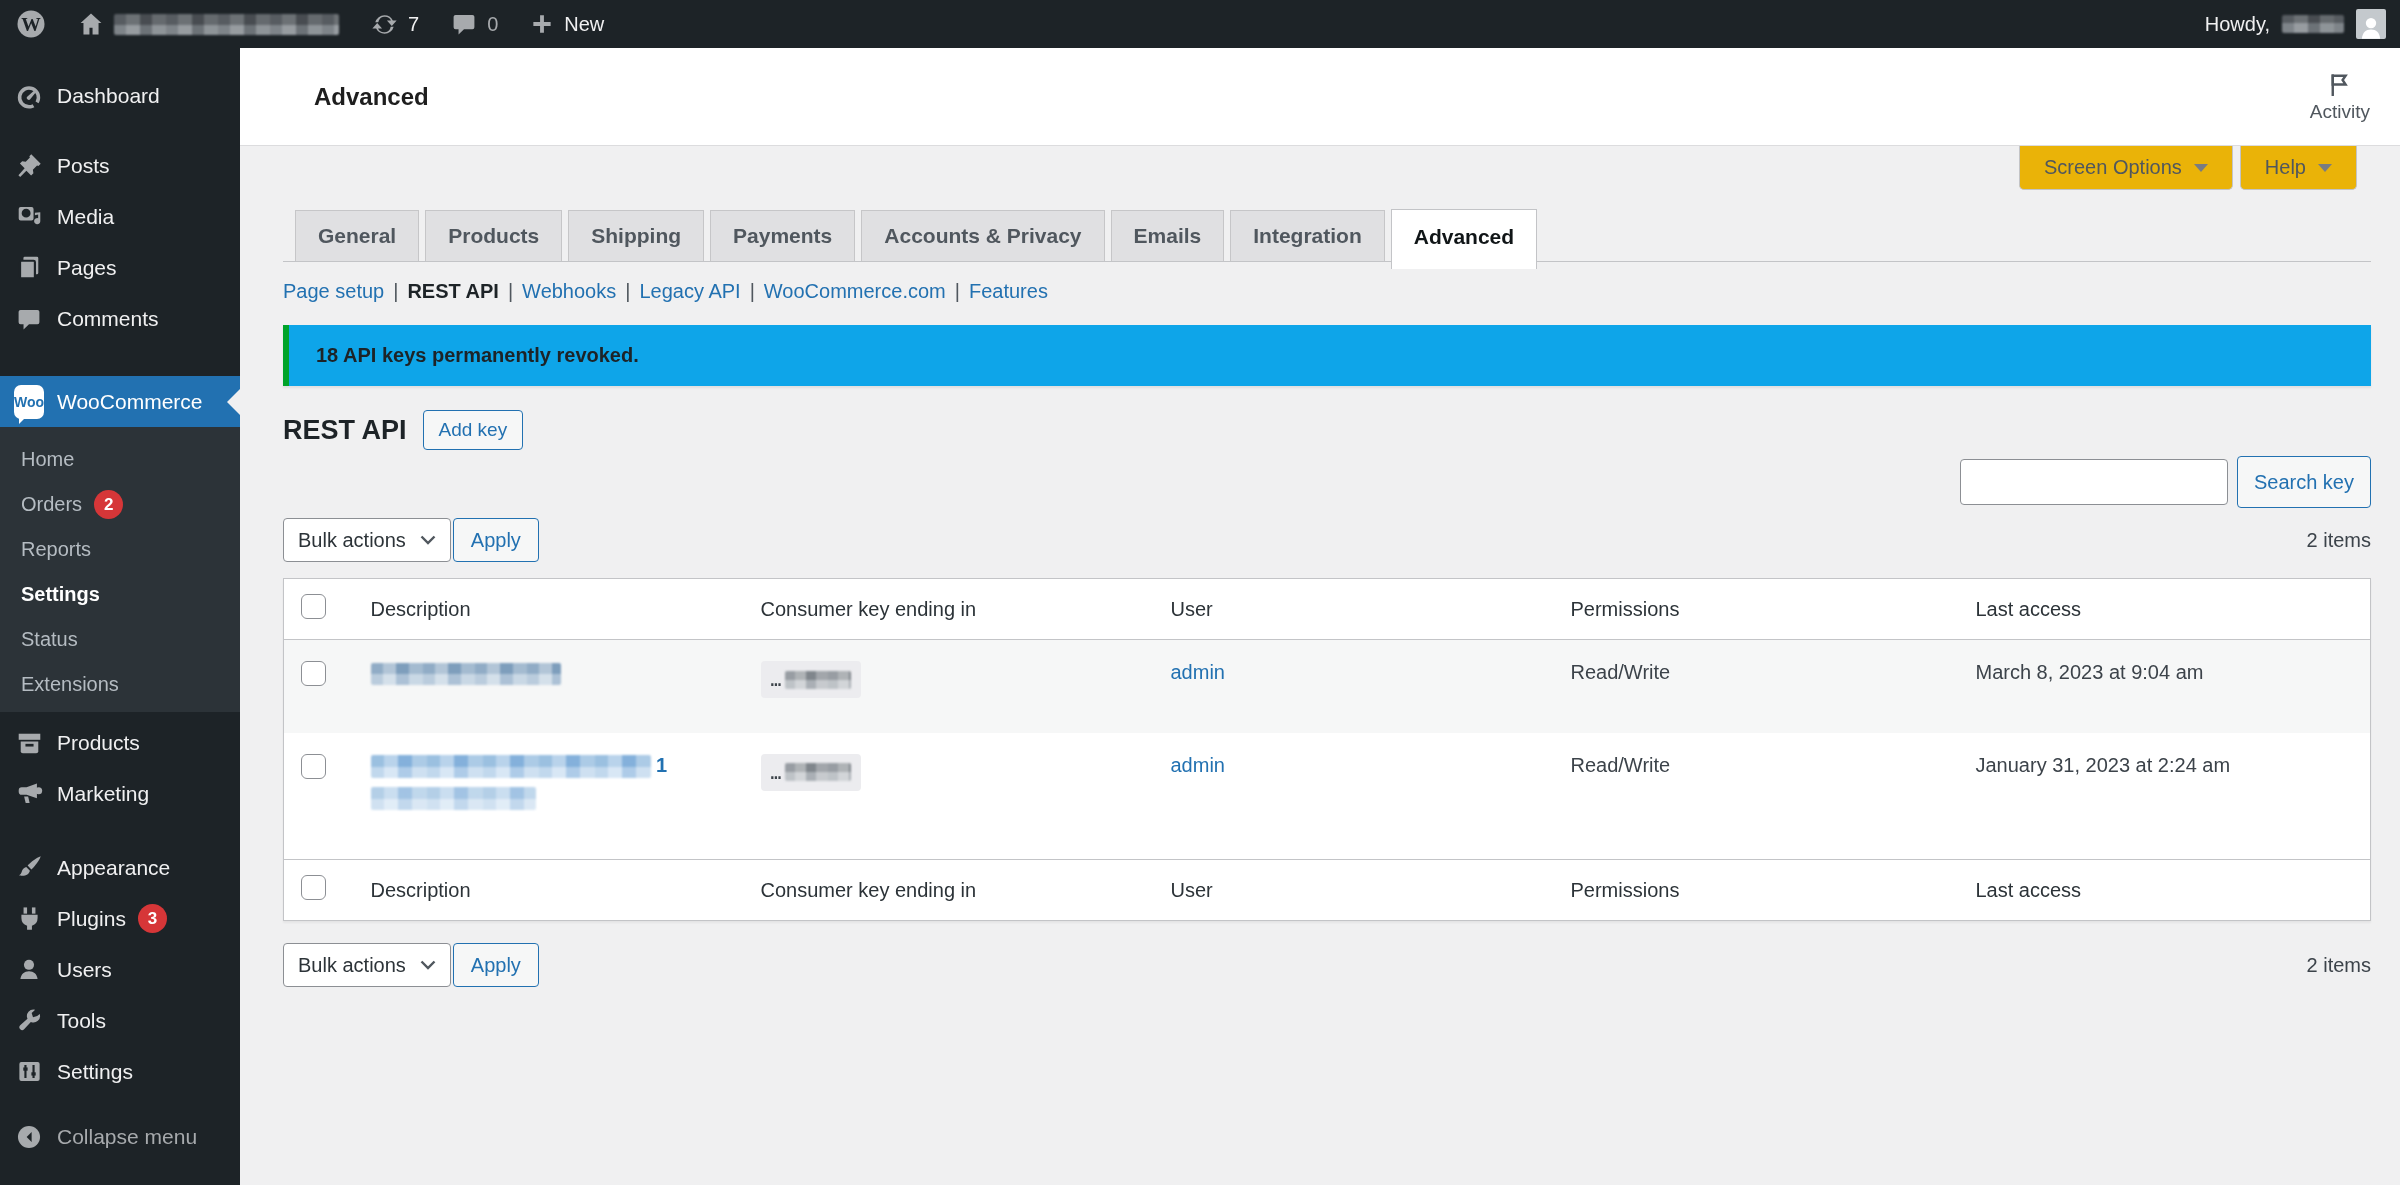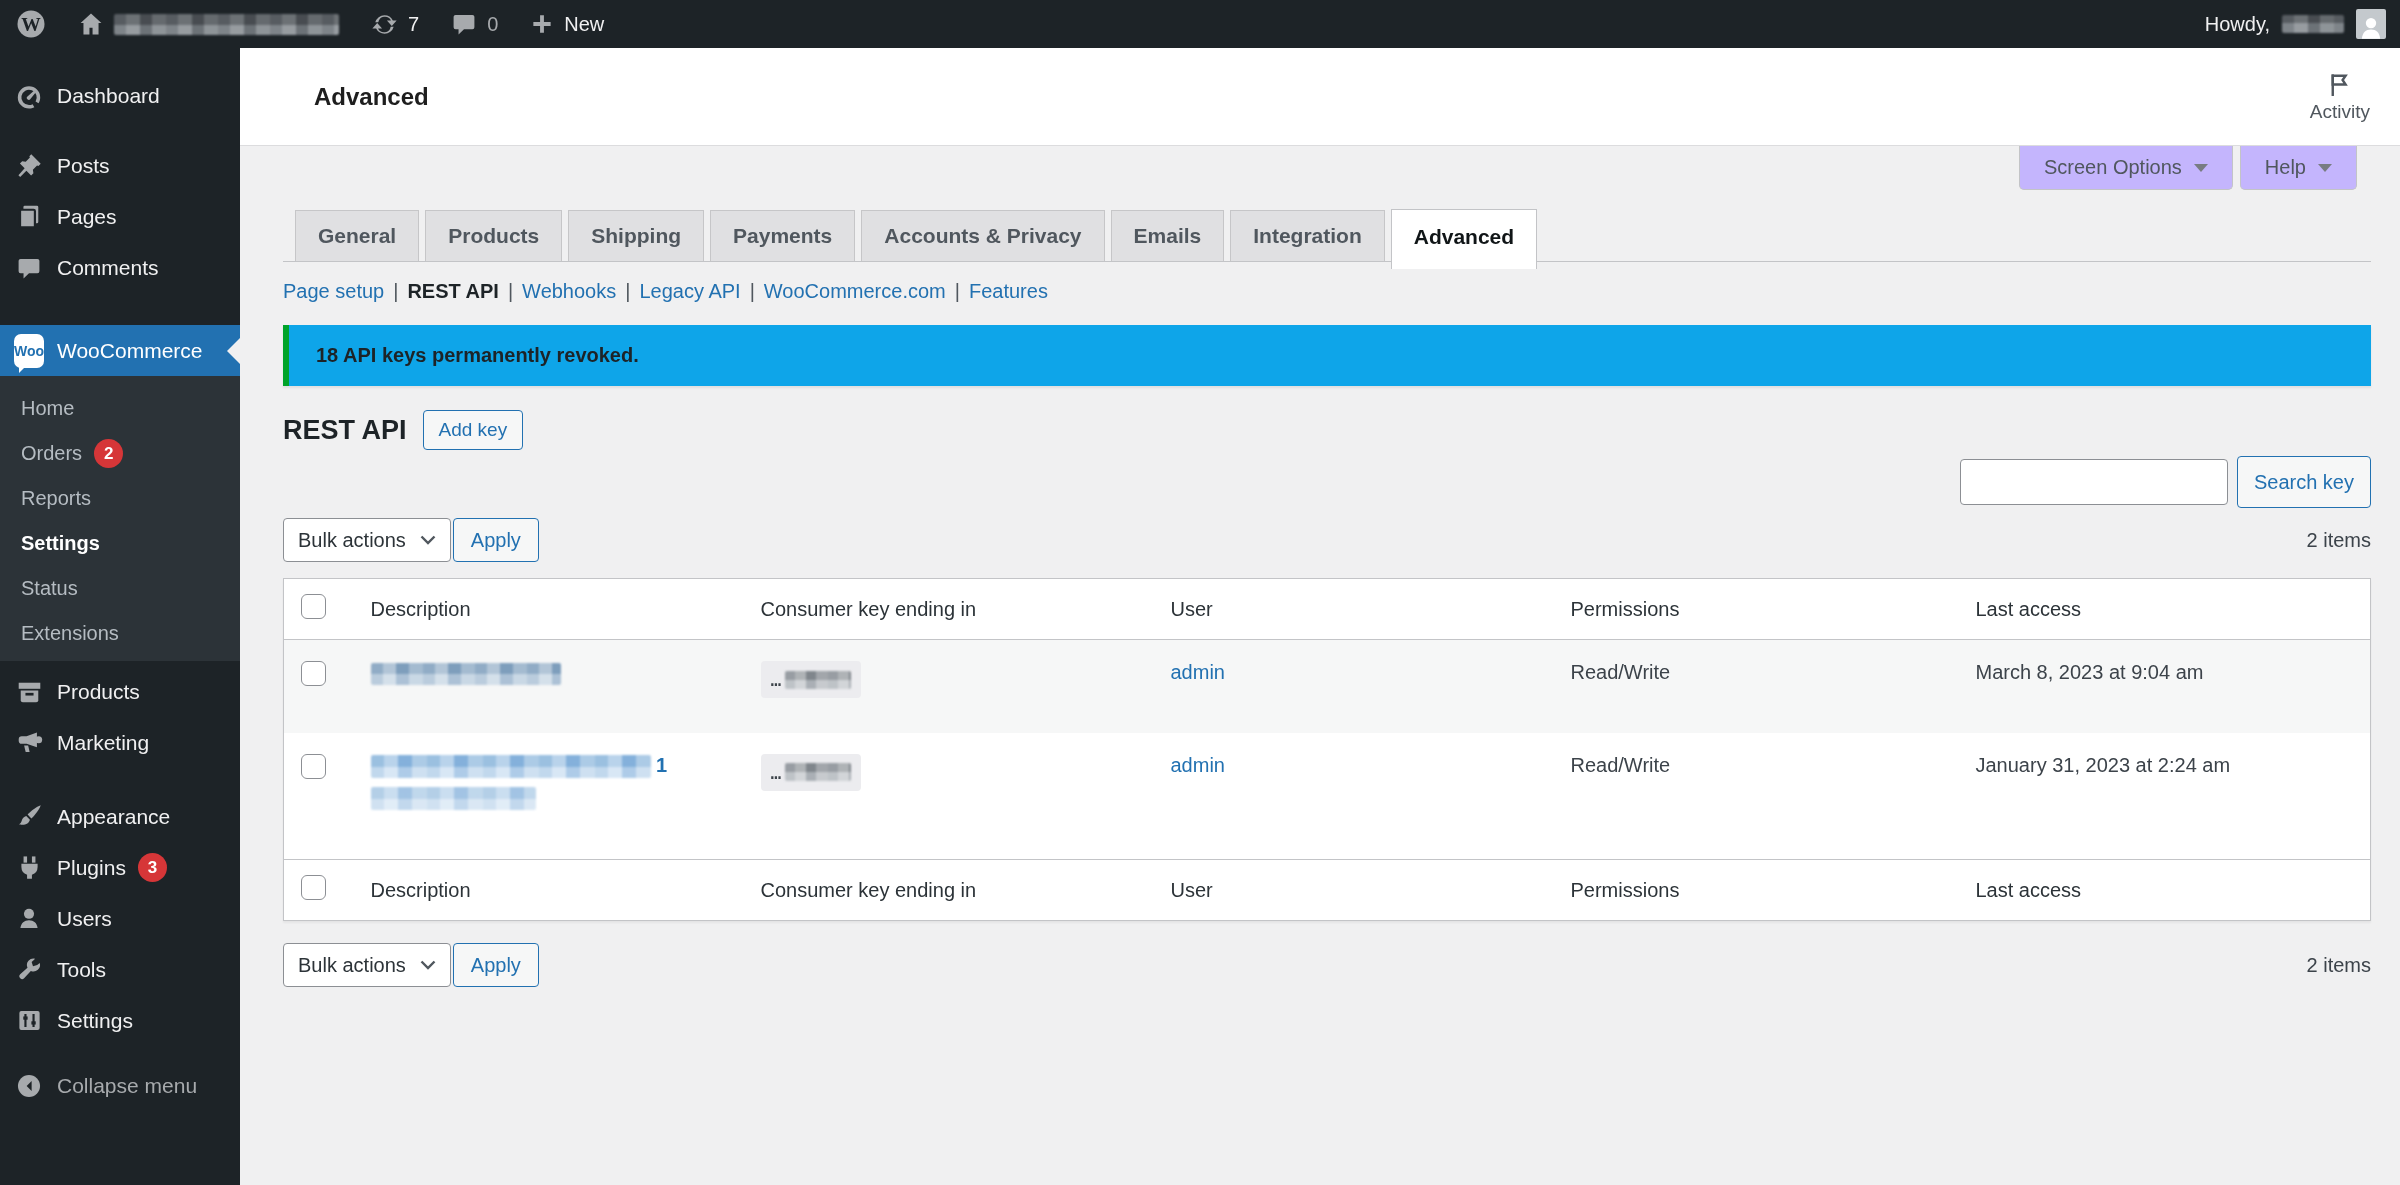--- a/index.html
+++ b/index.html
@@ -58,21 +58,21 @@
   
   .content { flex:1; display:flex; flex-direction:column; min-width:0; }
   .wc-header { height:98px; background:#fff; border-bottom:1.5px solid #dcdcde; display:flex; align-items:center; justify-content:space-between; padding:0 30px 0 74px; flex:none; }
   .wc-title { font-size:24px; font-weight:bold; color:#1e1e1e; }
   .activity { display:flex; flex-direction:column; align-items:center; gap:3px; color:#50575e; cursor:pointer; }
   .activity .alabel { font-size:19px; }
 
   .page { flex:1; background:#f0f0f1; position:relative; padding:0 29px 0 43px; overflow:hidden; }
 
   .screen-tabs { position:absolute; top:0; right:43px; display:flex; gap:7px; }
-  .screen-tab { background:#c4b5fd; border:1.5px solid #c3c4c7; border-top:none; border-radius:0 0 5px 5px; height:44px; padding:0 24px; display:flex; align-items:center; gap:12px; font-size:20px; color:#50575e; cursor:pointer; }
+  .screen-tab { background:#eab308; border:1.5px solid #c3c4c7; border-top:none; border-radius:0 0 5px 5px; height:44px; padding:0 24px; display:flex; align-items:center; gap:12px; font-size:20px; color:#50575e; cursor:pointer; }
   .caret-down { width:0; height:0; border-left:7px solid transparent; border-right:7px solid transparent; border-top:8px solid #787c82; }
 
   
   .nav-tabs { margin-top:63px; display:flex; align-items:flex-end; border-bottom:1.5px solid #c3c4c7; padding-left:12px; gap:6px; position:relative; }
   .nav-tab { background:#e0e0e2; border:1.5px solid #c6c6c8; border-bottom:none; padding:13px 22px; font-size:21px; font-weight:bold; color:#50575e; cursor:pointer; white-space:nowrap; }
   .nav-tab.active { background:#fff; border-color:#c3c4c7; color:#101517; padding:15px 22px 20px; margin-bottom:-8px; position:relative; z-index:2; }
 
   
   .subsubsub { margin-top:18px; font-size:20px; color:#50575e; display:flex; align-items:center; gap:9px; }
   .subsubsub a { color:#2271b1; text-decoration:none; cursor:pointer; }
@@ -176,20 +176,29 @@
       <span>Dashboard</span>
     </div>
     <div class="sep"></div>
     <div class="mi">
       <span class="ico">
         <svg width="27" height="27" viewBox="0 0 20 20" fill="currentColor">
             <path d="M11.3 1.7l7 7-1.7 1.7-1-.4-3.1 3.1.4 2.6-1.7 1.7-3.5-3.5-4.6 4.6-1.3-1.3L6.4 12 2.9 8.5l1.7-1.7 2.6.4 3.1-3.1-.4-1z"></path>
           </svg>
       </span>
       <span>Posts</span>
+    </div>
+    <div class="mi">
+      <span class="ico">
+        <svg width="27" height="27" viewBox="0 0 20 20" fill="currentColor">
+            <path fill-rule="evenodd" d="M2 4.5A1.5 1.5 0 0 1 3.5 3h8A1.5 1.5 0 0 1 13 4.5v7a1.5 1.5 0 0 1-1.5 1.5h-8A1.5 1.5 0 0 1 2 11.5zm5.5 6.3a3.3 3.3 0 1 0 0-6.6 3.3 3.3 0 0 0 0 6.6z"></path>
+            <path d="M18 6.8v6.7a2.3 2.3 0 1 1-1.6-2.2V8.6l-2.4.5V7.3z"></path>
+          </svg>
+      </span>
+      <span>Media</span>
     </div>
     <div class="mi">
       <span class="ico">
         <svg width="27" height="27" viewBox="0 0 20 20" fill="currentColor">
             <rect x="5.5" y="2" width="11" height="13" rx="1"></rect>
             <rect x="3" y="5" width="11" height="13" rx="1" stroke="#1d2327" stroke-width="1.6"></rect>
           </svg>
       </span>
       <span>Pages</span>
     </div>

